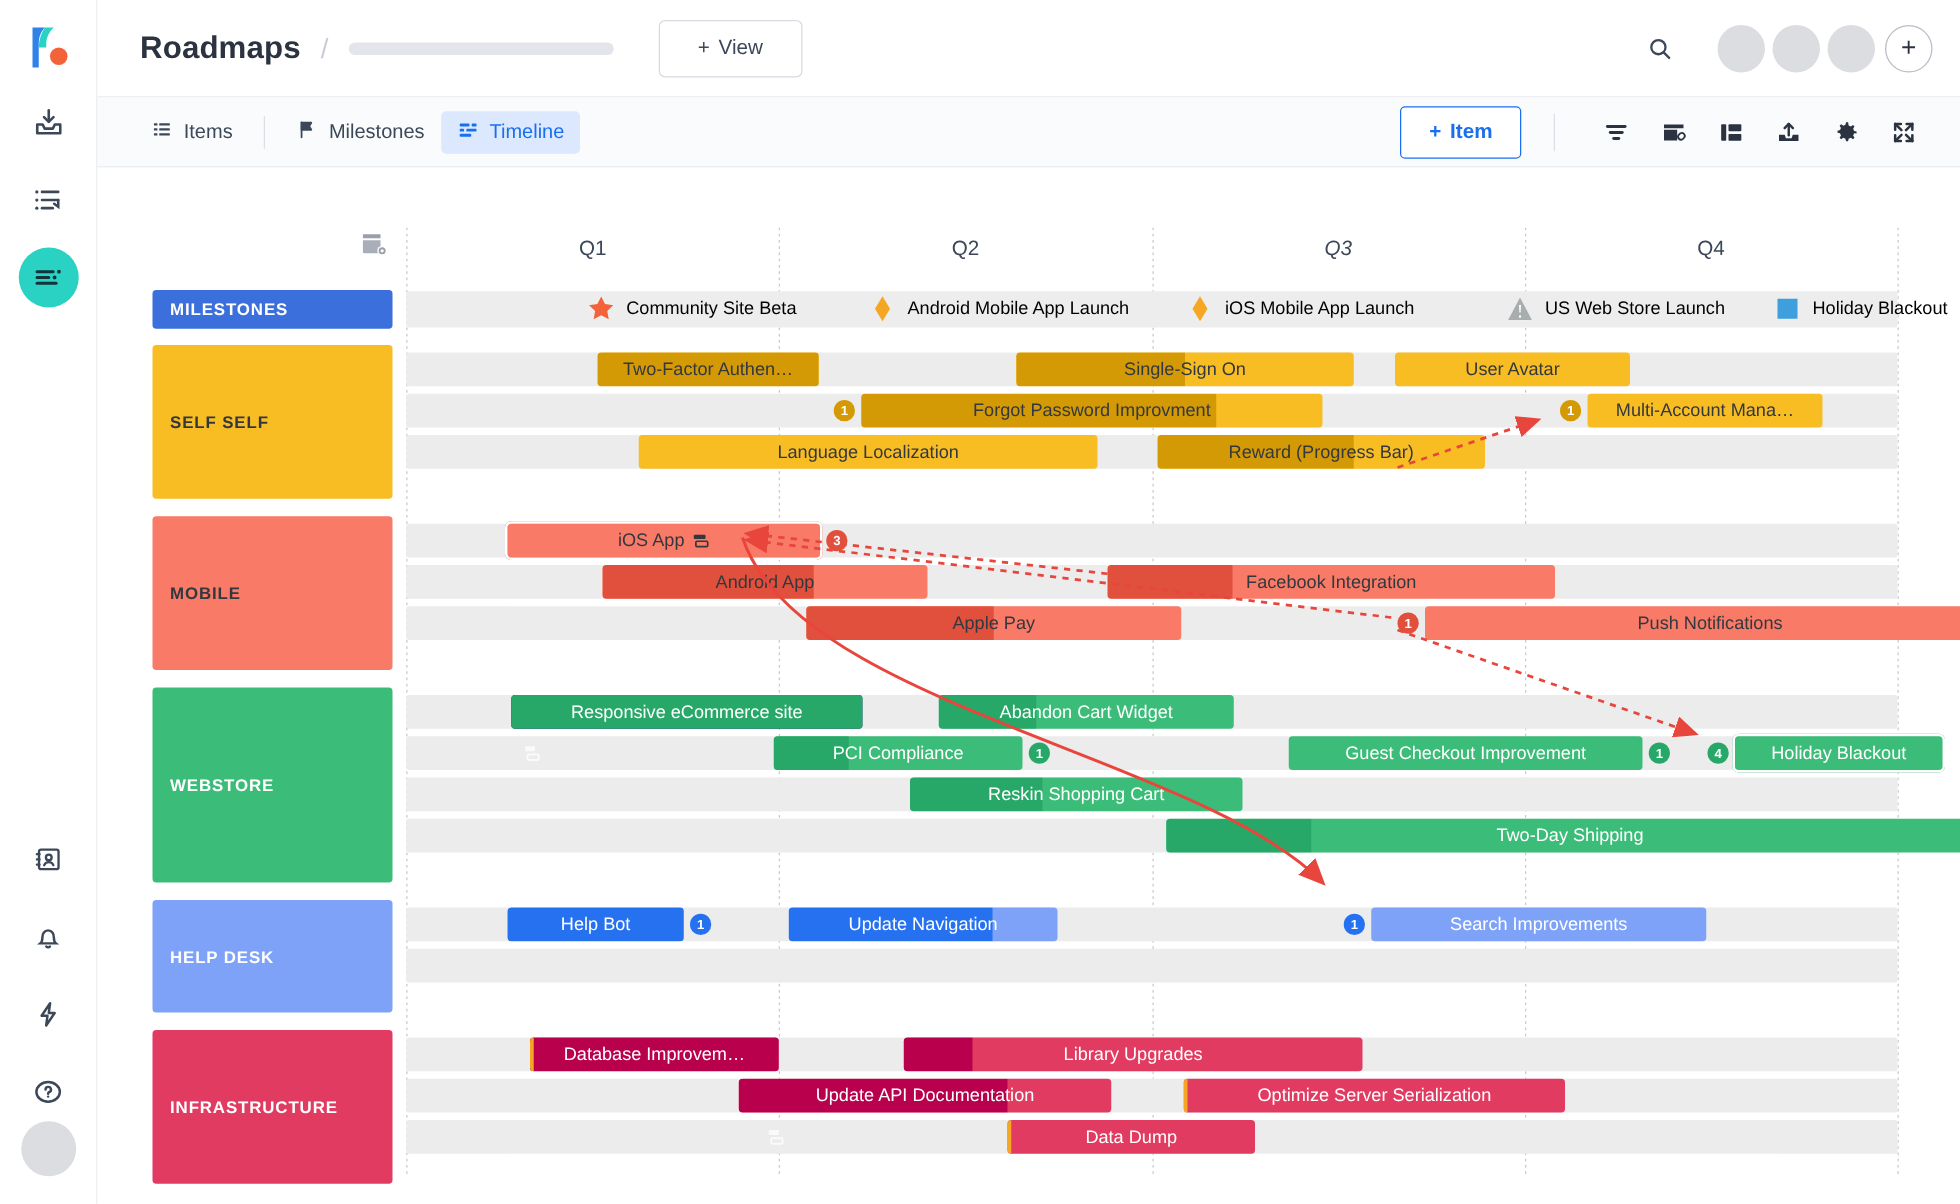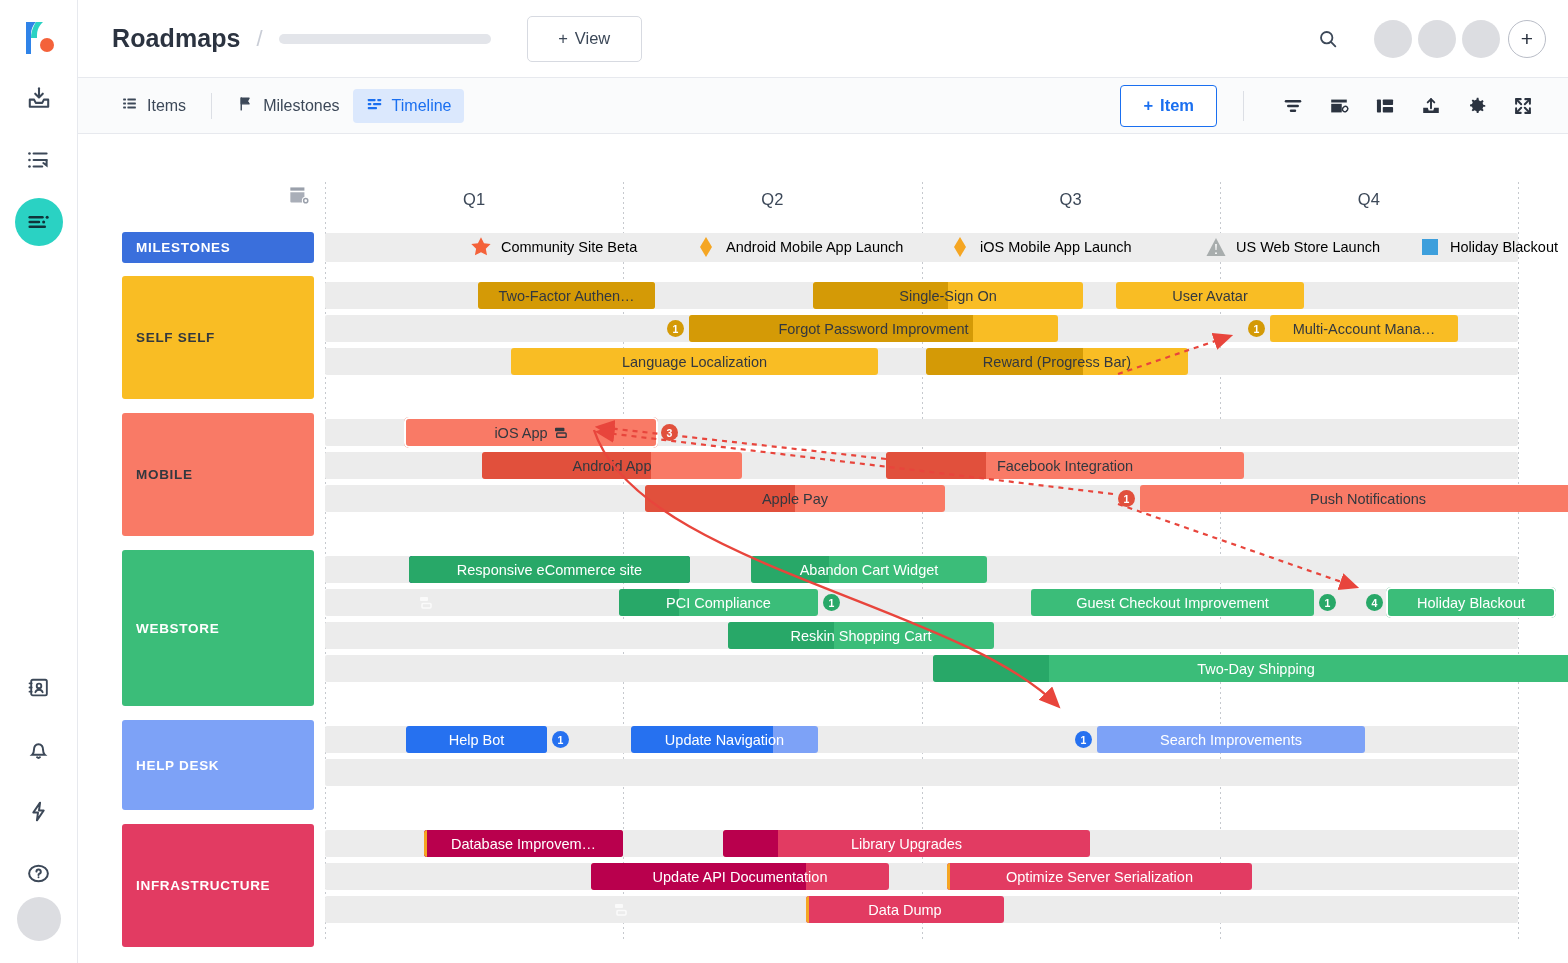--- a/index.html
+++ b/index.html
@@ -324,21 +324,21 @@
     <div class="grid-lines" id="gridlines">
         <div class="vline" style="left: 247px;"></div>
         <div class="vline" style="left: 545.25px;"></div>
         <div class="vline" style="left: 843.5px;"></div>
         <div class="vline" style="left: 1141.75px;"></div>
         <div class="vline" style="left: 1440px;"></div>
       </div>
     <div id="qheads">
         <div class="qhead" style="left: 247px; width: 298.25px;">Q1</div>
         <div class="qhead" style="left: 545.25px; width: 298.25px;">Q2</div>
-        <div class="qhead" style="left: 843.5px; width: 298.25px;">Q3</div>
+        <div class="qhead" style="left: 843.5px; width: 298.25px; font-style: italic;">Q3</div>
         <div class="qhead" style="left: 1141.75px; width: 298.25px;">Q4</div>
       </div>
 
     <div id="lanes">
         <div class="lane" style="top: 96px; height: 34px;">
           <div class="lane-label" style="top: 2px; height: 31px; background: rgb(58, 111, 220);">MILESTONES</div>
           <div class="track ms" style="top: 3px; height: 29px;"></div>
           <div class="ms-item" style="left: 392px; top: 6px;">
             <span style="display: flex; align-items: center;">
               <svg width="22" height="22" viewBox="0 0 22 22">
@@ -489,21 +489,21 @@
           </div>
         </div>
         <div class="lane" style="top: 586px; height: 90px;">
           <div class="lane-label" style="top: 0px; height: 90px; background: rgb(125, 162, 247);">HELP DESK</div>
           <div class="track" style="top: 6px;"></div>
           <div class="bar" style="left: 328px; top: 6px; width: 141px; background: rgb(125, 162, 247);">
             <div class="fill" style="width: 100%; background: rgb(38, 113, 240);"></div>
             <span class="lbl">Help Bot</span>
           </div>
           <div class="badge" style="background: rgb(38, 113, 240); top: 11px; left: 474px;">1</div>
-          <div class="bar" style="left: 553px; top: 6px; width: 187px; background: rgb(125, 162, 247);">
+          <div class="bar" style="left: 553px; top: 6px; width: 215px; background: rgb(125, 162, 247);">
             <div class="fill" style="width: 76%; background: rgb(38, 113, 240);"></div>
             <span class="lbl">Update Navigation</span>
           </div>
           <div class="bar" style="left: 1019px; top: 6px; width: 268px; background: rgb(125, 162, 247);">
             <span class="lbl">Search Improvements</span>
           </div>
           <div class="badge" style="background: rgb(38, 113, 240); top: 11px; left: 997px;">1</div>
           <div class="track" style="top: 39px;"></div>
         </div>
         <div class="lane" style="top: 690px; height: 123px;">

